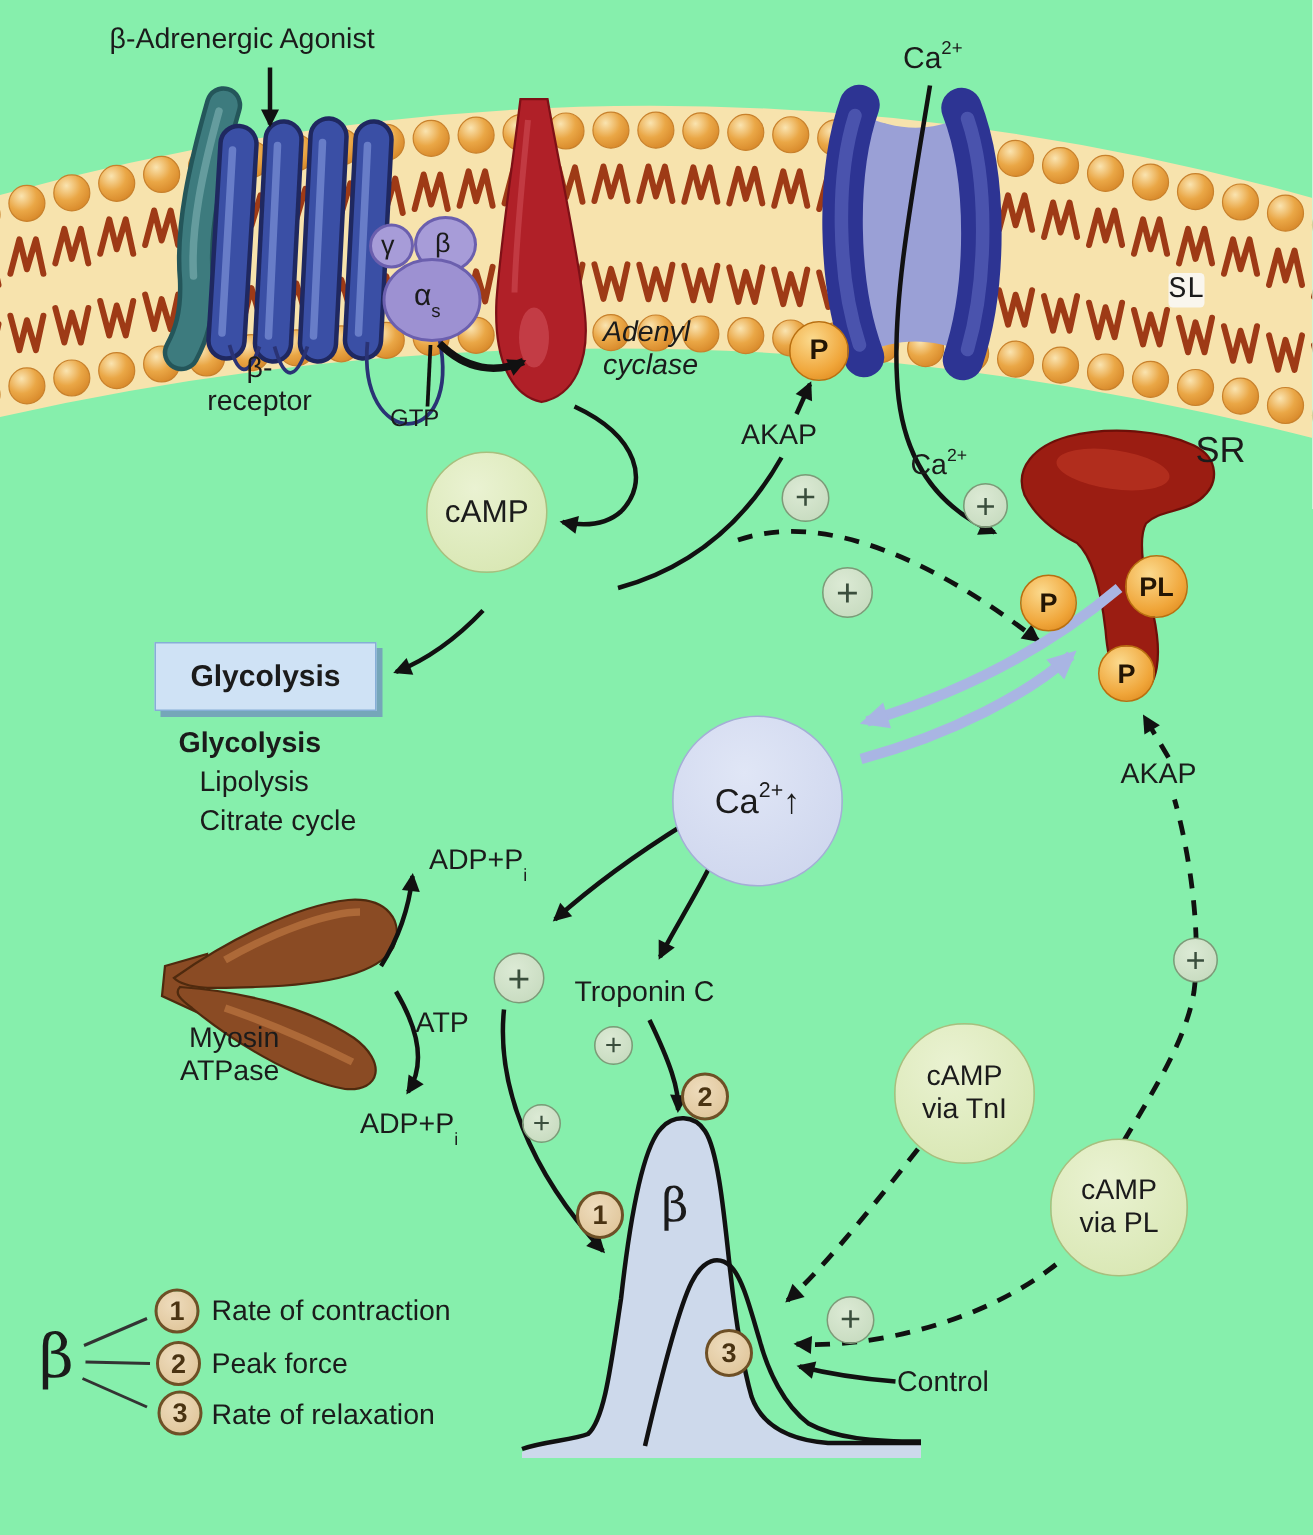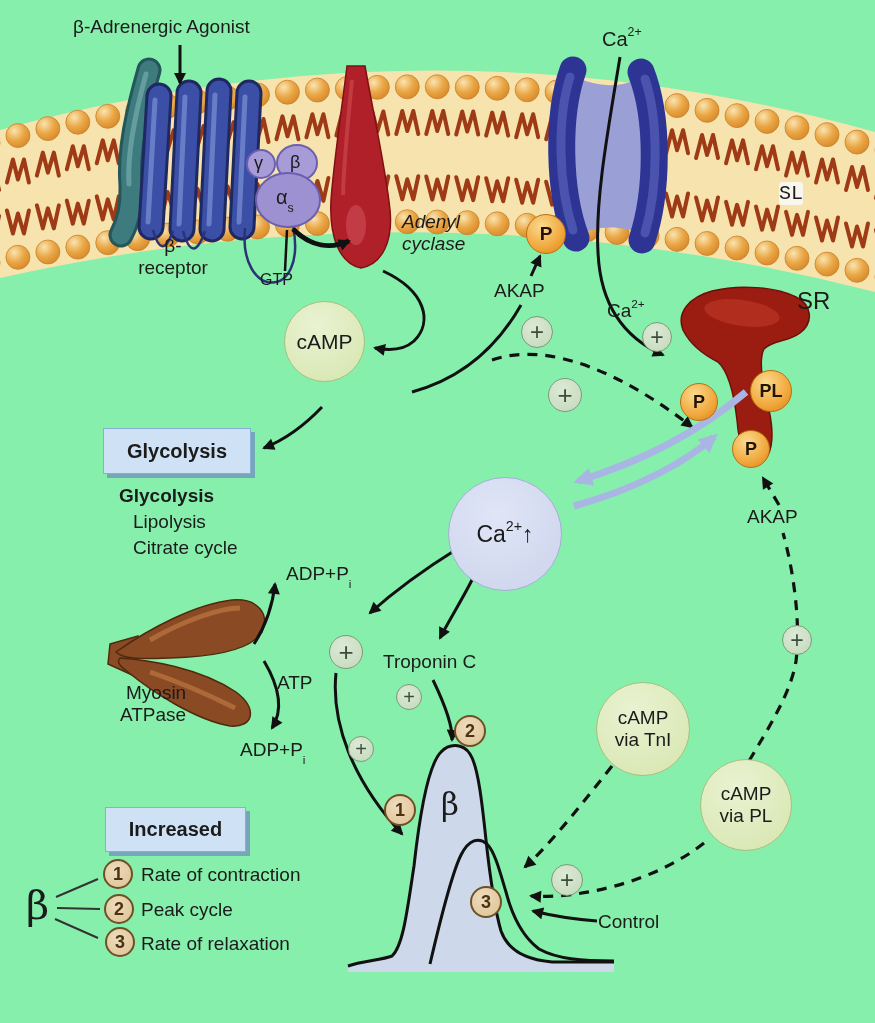--- a/index.html
+++ b/index.html
@@ -406,34 +406,31 @@
       <span>2</span>
     </div>
 <div class="circ numC" style="left:470px;top:886px;width:32px;height:32px;">
       <span>3</span>
     </div>
 
 <div class="lbl serifB" style="left:441px;top:787px;font-size:31px;"><span>β</span></div>
 <div class="lbl" style="left:598px;top:911px;">
   <span>Control</span></div>
 
-<div class="bbox" style="left:105px;top:807px;width:139px;height:43px;">
-  <span>Increased</span>
-    </div>
 <div class="lbl serifB" style="left:26px;top:882px;font-size:40px;"><span>β</span></div>
 
 <div class="circ numC" style="left:103px;top:859px;width:30px;height:30px;">
       <span>1</span>
     </div>
 <div class="lbl" style="left:141px;top:864px;">
   <span>Rate of contraction</span></div>
 <div class="circ numC" style="left:104px;top:894px;width:30px;height:30px;">
       <span>2</span>
     </div>
 <div class="lbl" style="left:141px;top:899px;">
-  <span>Peak cycle</span></div>
+  <span>Peak force</span></div>
 <div class="circ numC" style="left:105px;top:927px;width:30px;height:30px;">
       <span>3</span>
     </div>
 <div class="lbl" style="left:141px;top:933px;">
   <span>Rate of relaxation</span></div>
 
 </div>
 
 </body></html>

